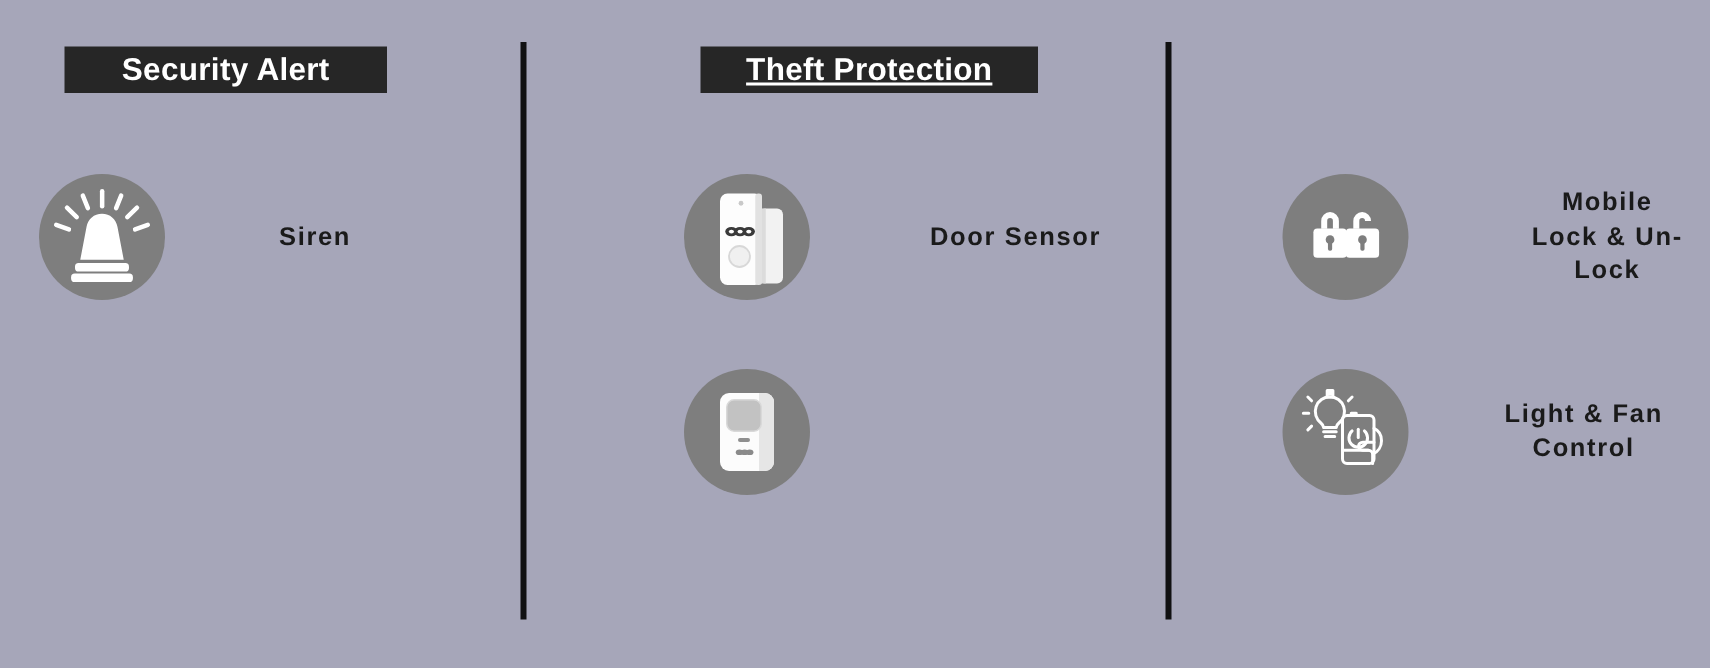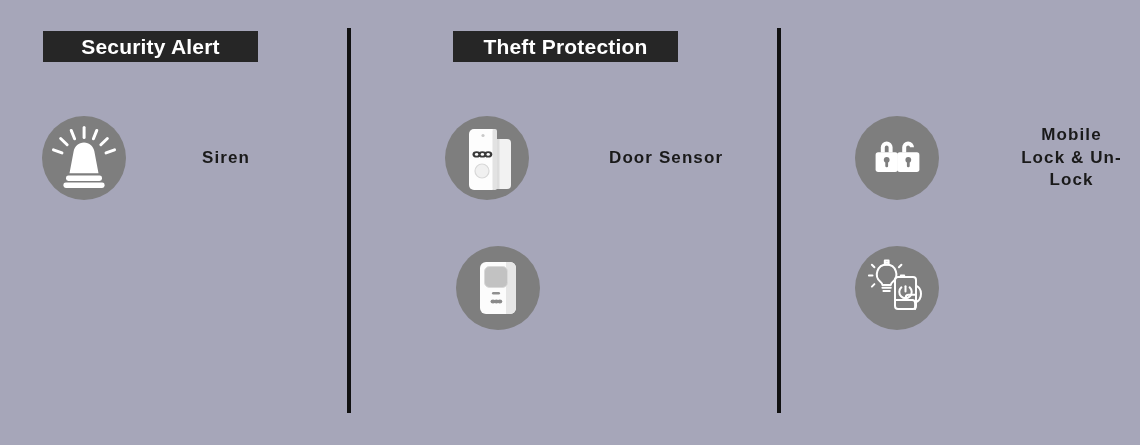--- a/index.html
+++ b/index.html
@@ -50,21 +50,21 @@
     color: #ffffff;
     font-size: 21px;
     font-weight: bold;
     letter-spacing: 0.2px;
     display: flex;
     align-items: center;
     justify-content: center;
     white-space: nowrap;
   }
   .col1 .banner { left: 43px;  width: 215px; }
-  .col2 .banner { left: 102px; width: 225px; }
+  .col2 .banner { left: 116px; width: 225px; text-decoration: underline; }
   .col3 .banner { left: 74px;  width: 242px; }
 
   
   .feature {
     position: absolute;
     display: flex;
     align-items: center;
   }
   .icon-badge {
     width: 84px;
@@ -81,27 +81,27 @@
   .feature-label {
     color: #1a1a1a;
     font-size: 17px;
     font-weight: bold;
     letter-spacing: 1.1px;
     line-height: 1.35;
     white-space: pre-line;
   }
 
   
-  .col1 .feature.f1 { left: 42px; top: 116px; }
+  .col1 .feature.f1 { left: 26px; top: 116px; }
   .col1 .feature.f1 .feature-label { margin-left: 76px; }
   .col1 .feature.f2 { left: 42px; top: 246px; }
   .col1 .feature.f2 .feature-label { margin-left: 74px; }
 
   
-  .col2 .feature.f1 { left: 94px; top: 116px; }
+  .col2 .feature.f1 { left: 105px; top: 116px; }
   .col2 .feature.f1 .feature-label { margin-left: 80px; }
   .col2 .feature.f2 { left: 105px; top: 246px; }
   .col2 .feature.f2 .feature-label { margin-left: 80px; }
 
   
   .col3 .feature.f1 { left: 74px; top: 116px; }
   .col3 .feature.f2 { left: 74px; top: 246px; }
   .col3 .feature .feature-label {
     margin-left: 64px;
     text-align: center;
@@ -237,16 +237,18 @@
 
             <path d="M50.5 40.2v5.4"></path>
             <path d="M46.4 41.3a6.2 6.2 0 1 0 8.2 0"></path>
 
             <path d="M61 39.6c2.9 1.3 5 4.4 5 8.2 0 4-2.3 7.4-5.6 8.8"></path>
             <path d="M61 48.8h-7.4c-1.6 0-2.9 1.2-2.9 2.7 0 1.4 1.3 2.6 2.9 2.6h3.6"></path>
             <path d="M40 54.1h17.2c1.6 0 2.9 1.2 2.9 2.7v6.2"></path>
           </g>
         </svg>
       </div>
+      <div class="feature-label">Light &amp; Fan
+Control</div>
     </div>
   </div>
 
 </div>
 
 </body></html>

